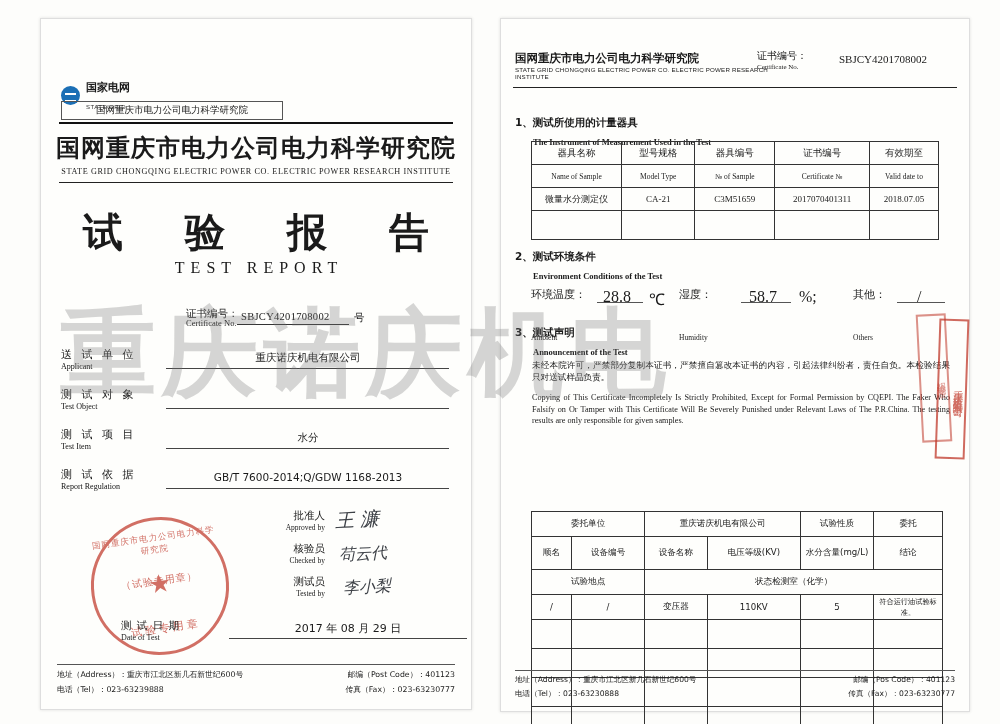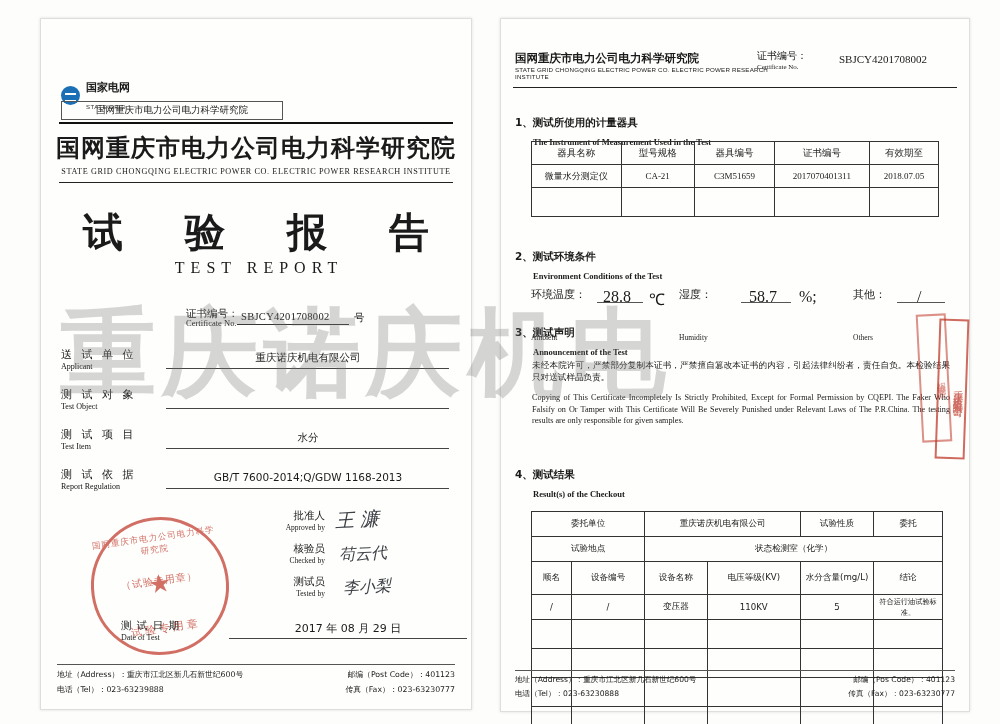--- a/index.html
+++ b/index.html
@@ -618,20 +618,37 @@
             </td>
         <td style="width:94px">
               <div class="hdr-cn">证书编号</div>
             </td>
         <td style="width:68px">
               <div class="hdr-cn">有效期至</div>
             </td>
       </tr>
       <tr>
         <td>
+              <div class="hdr-en">Name of Sample</div>
+            </td>
+        <td>
+              <div class="hdr-en">Model Type</div>
+            </td>
+        <td>
+              <div class="hdr-en">№ of Sample</div>
+            </td>
+        <td>
+              <div class="hdr-en">Certificate №</div>
+            </td>
+        <td>
+              <div class="hdr-en">Valid date to</div>
+            </td>
+      </tr>
+      <tr>
+        <td>
               <div class="val">微量水分测定仪</div>
             </td>
         <td>
               <div class="val">CA-21</div>
             </td>
         <td>
               <div class="val">C3M51659</div>
             </td>
         <td>
               <div class="val">2017070401311</div>
@@ -696,46 +713,42 @@
     </div>
 
     <div class="announce">
       <span>未经本院许可，严禁部分复制本证书，严禁擅自篡改本证书的内容，引起法律纠纷者，责任自负。本检验结果只对送试样品负责。</span>
       <span class="en">Copying of This Certificate Incompletely Is Strictly Prohibited, Except for Formal Permission by CQEPI. The Faker Who Falsify on Or Tamper with This Certificate Will Be Severely Punished under Relevant Laws of The P.R.China. The testing results are only responsible for given samples.</span>
     </div>
 
     <div class="red-stamp-r">重庆诺庆机电有限公司</div>
     <div class="red-stamp-r2">报价专用章</div>
 
-    <div class="sec" style="top:444px">
-      <span class="s-cn">4、</span><span class="s-cn">测试结果</span><br>
-      <span class="s-en">Result(s) of the Checkout</span>
-    </div>
 
     <table class="grid t2">
       <tbody>
           <tr>
         <td colspan="2" style="width:116px"><span>委托单位</span></td>
         <td colspan="2" style="width:160px"><span>重庆诺庆机电有限公司</span></td>
         <td style="width:70px"><span>试验性质</span></td>
         <td style="width:66px"><span>委托</span></td>
       </tr>
       <tr>
-        <td colspan="2"><span>试验地点</span></td>
-        <td colspan="4"><span>状态检测室（化学）</span></td>
-      </tr>
-      <tr>
         <td style="height:30px"><span>顺名</span></td>
         <td><span>设备编号</span></td>
         <td><span>设备名称</span></td>
         <td><span>电压等级(KV)</span></td>
         <td><span>水分含量(mg/L)</span></td>
         <td><span>结论</span></td>
       </tr>
       <tr>
+        <td colspan="2"><span>试验地点</span></td>
+        <td colspan="4"><span>状态检测室（化学）</span></td>
+      </tr>
+      <tr>
         <td><span>/</span></td>
         <td><span>/</span></td>
         <td><span>变压器</span></td>
         <td><span>110KV</span></td>
         <td><span>5</span></td>
         <td><span class="sm">符合运行油试验标准。</span></td>
       </tr>
       <tr>
         <td style="height:26px"><span></span></td>
         <td><span></span></td>

